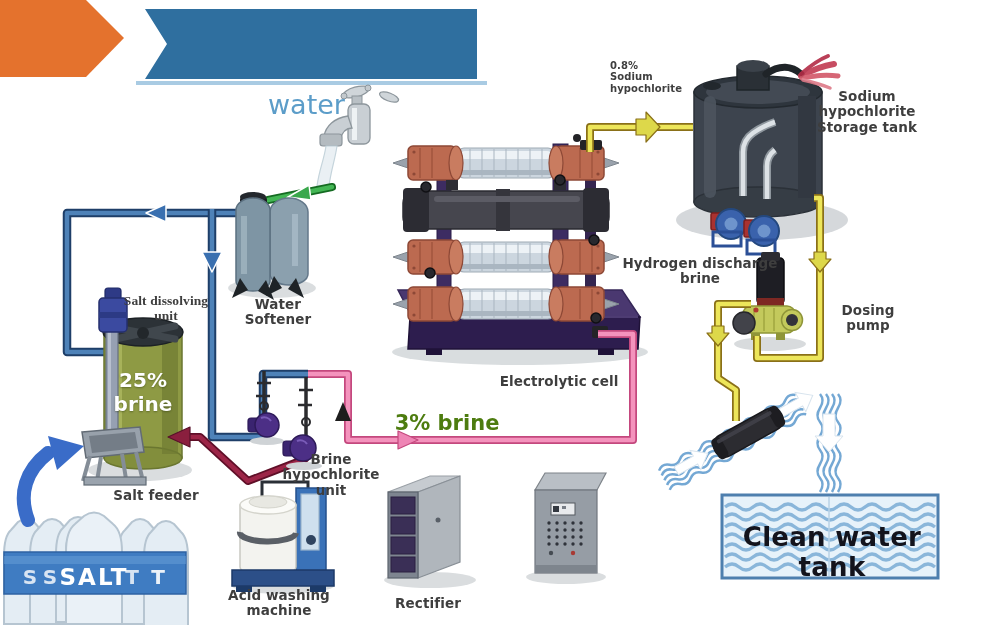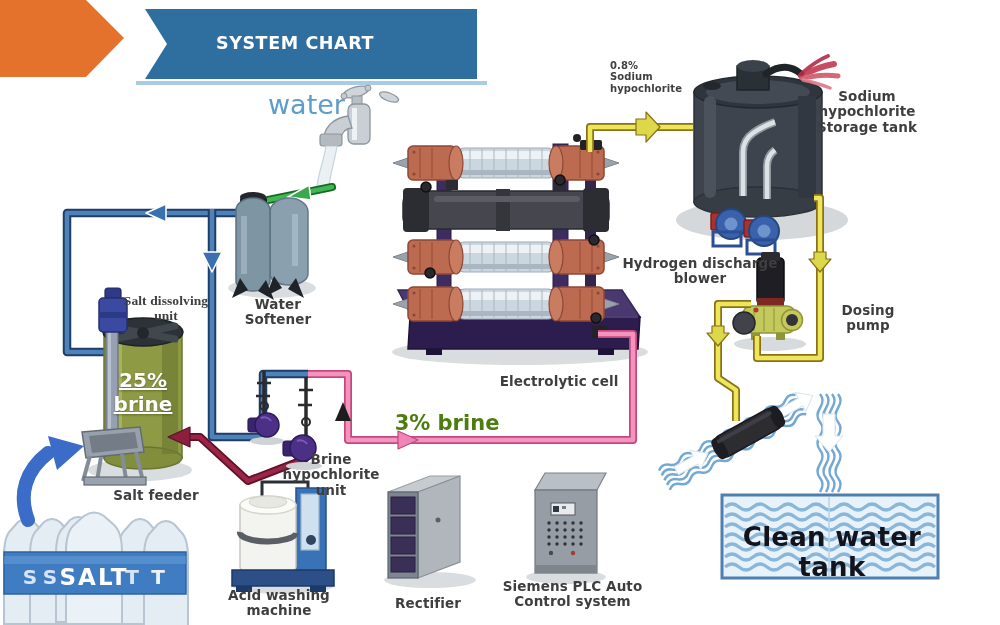--- a/index.html
+++ b/index.html
@@ -11,21 +11,21 @@
   .lbl.left{text-align:left;}
   .banner-title{position:absolute;left:130px;top:9px;width:330px;height:68px;
        display:flex;align-items:center;justify-content:center;color:#ffffff;
        font-size:17.5px;font-weight:700;letter-spacing:.6px;}
   .water-lbl{position:absolute;left:268px;top:89px;width:80px;color:#5c9dc9;
        font-size:27px;font-weight:500;text-align:left;}
   .brine3-lbl{position:absolute;left:392px;top:411px;width:110px;color:#4d7c0f;
        font-size:21px;font-weight:600;text-align:center;}
   .brine25-lbl{position:absolute;left:100px;top:368px;width:86px;color:#ffffff;
        font-size:20px;font-weight:700;text-align:center;line-height:1.2;
-       text-shadow:0 1px 2px rgba(40,50,10,.45);text-decoration:underline;}
+       text-shadow:0 1px 2px rgba(40,50,10,.45);}
   .cwt-lbl{position:absolute;left:724px;top:522px;width:216px;color:#13131c;
        font-size:26px;font-weight:700;text-align:center;letter-spacing:.3px;}
 </style>
 </head>
 <body>
 
 <div class="stage">
 
 <svg width="1000" height="625" viewBox="0 0 1000 625">
   <defs>
@@ -374,37 +374,36 @@
           <circle cx="557" cy="544" r="1.7"></circle>
           <circle cx="565" cy="544" r="1.7"></circle>
           <circle cx="573" cy="544" r="1.7"></circle>
           <circle cx="581" cy="544" r="1.7"></circle>
     </g>
     <circle cx="551" cy="553" r="2.2" fill="#454b52"></circle>
     <circle cx="573" cy="553" r="2.2" fill="#a83a34"></circle>
   </g>
 </svg>
 
-<div class="banner-title">SYSTEM CHART</div>
 
 <div class="water-lbl">water</div>
 
 <div class="lbl left" style="left:610px;top:60px;width:100px;font-size:10px;">
   <div>0.8%</div>
   <div>Sodium</div>
   <div>hypochlorite</div>
 </div>
 
 <div class="lbl" style="left:812px;top:89px;width:110px;">
   <div>Sodium</div>
   <div>hypochlorite</div>
   <div>Storage tank</div>
 </div>
 
-<div class="lbl" style="left:620px;top:256px;width:160px;">Hydrogen discharge blower</div>
+<div class="lbl" style="left:620px;top:256px;width:160px;">Hydrogen discharge brine</div>
 
 <div class="lbl" style="left:838px;top:303px;width:60px;">
   <div>Dosing</div>
   <div>pump</div>
 </div>
 
 <div class="lbl" style="left:495px;top:374px;width:128px;">Electrolytic cell</div>
 
 <div class="brine3-lbl">3% brine</div>
 
@@ -428,20 +427,16 @@
 <div class="lbl" style="left:272px;top:452px;width:118px;">
   <div>Brine</div>
   <div>hypochlorite</div>
   <div>unit</div>
 </div>
 
 <div class="lbl" style="left:205px;top:588px;width:148px;">Acid washing machine</div>
 
 <div class="lbl" style="left:380px;top:596px;width:96px;">Rectifier</div>
 
-<div class="lbl" style="left:500px;top:579px;width:145px;">
-  <div>Siemens PLC Auto</div>
-  <div>Control system</div>
-</div>
 
 <div class="cwt-lbl">Clean water tank</div>
 
 </div>
 
 </body></html>

